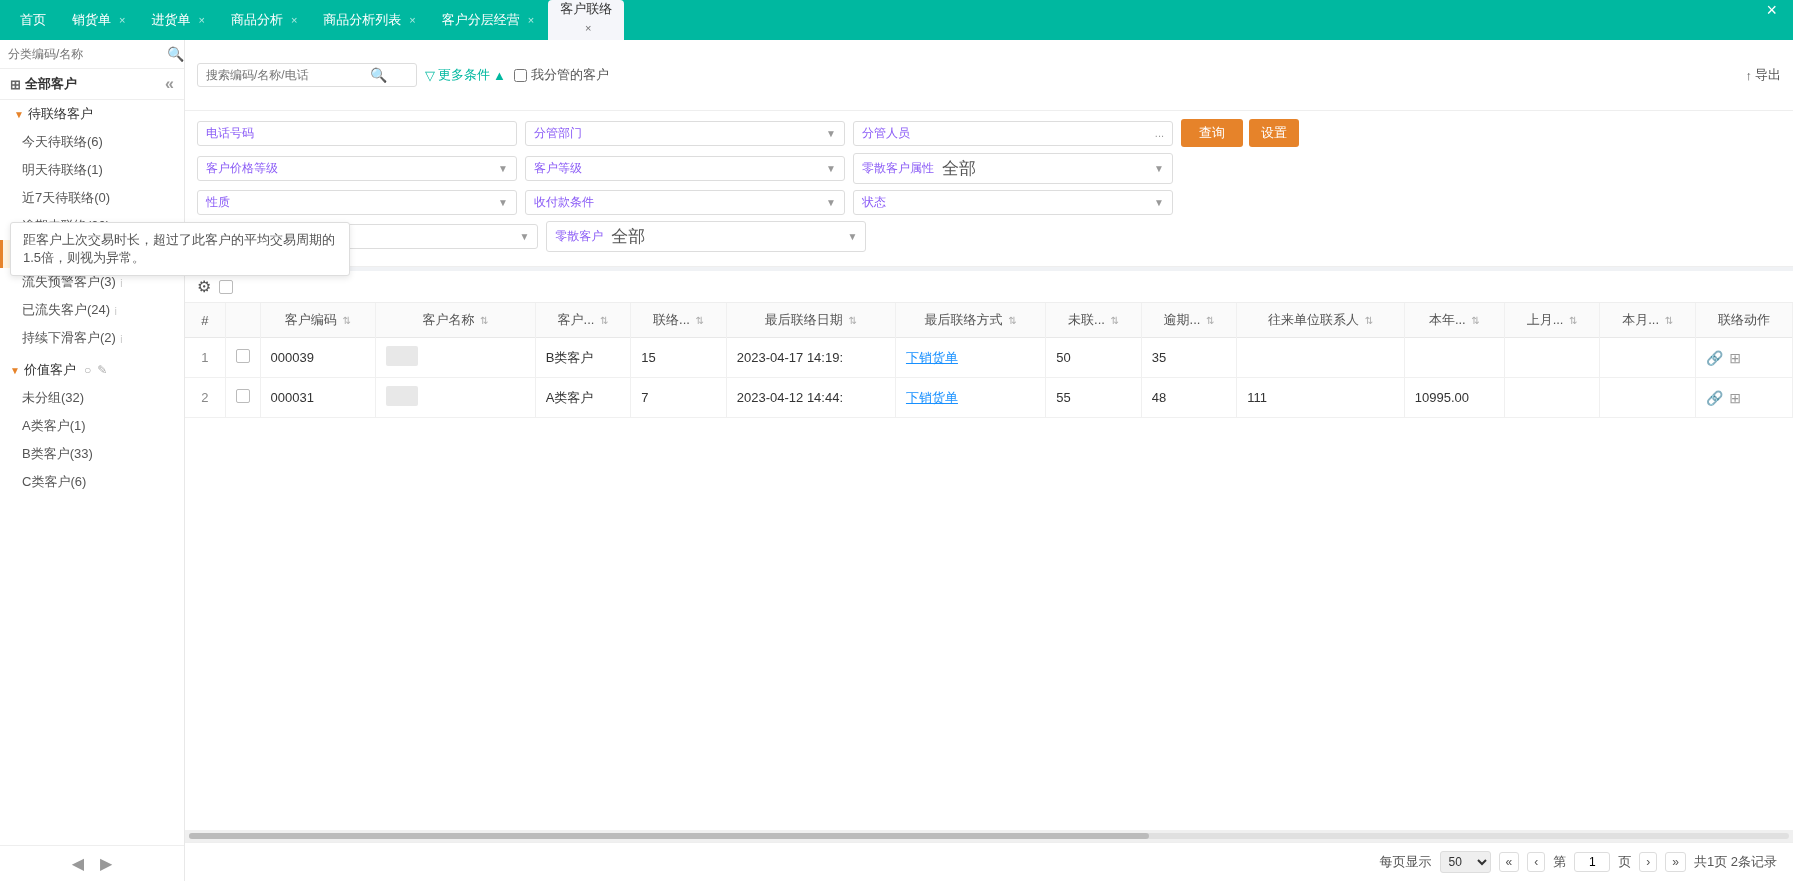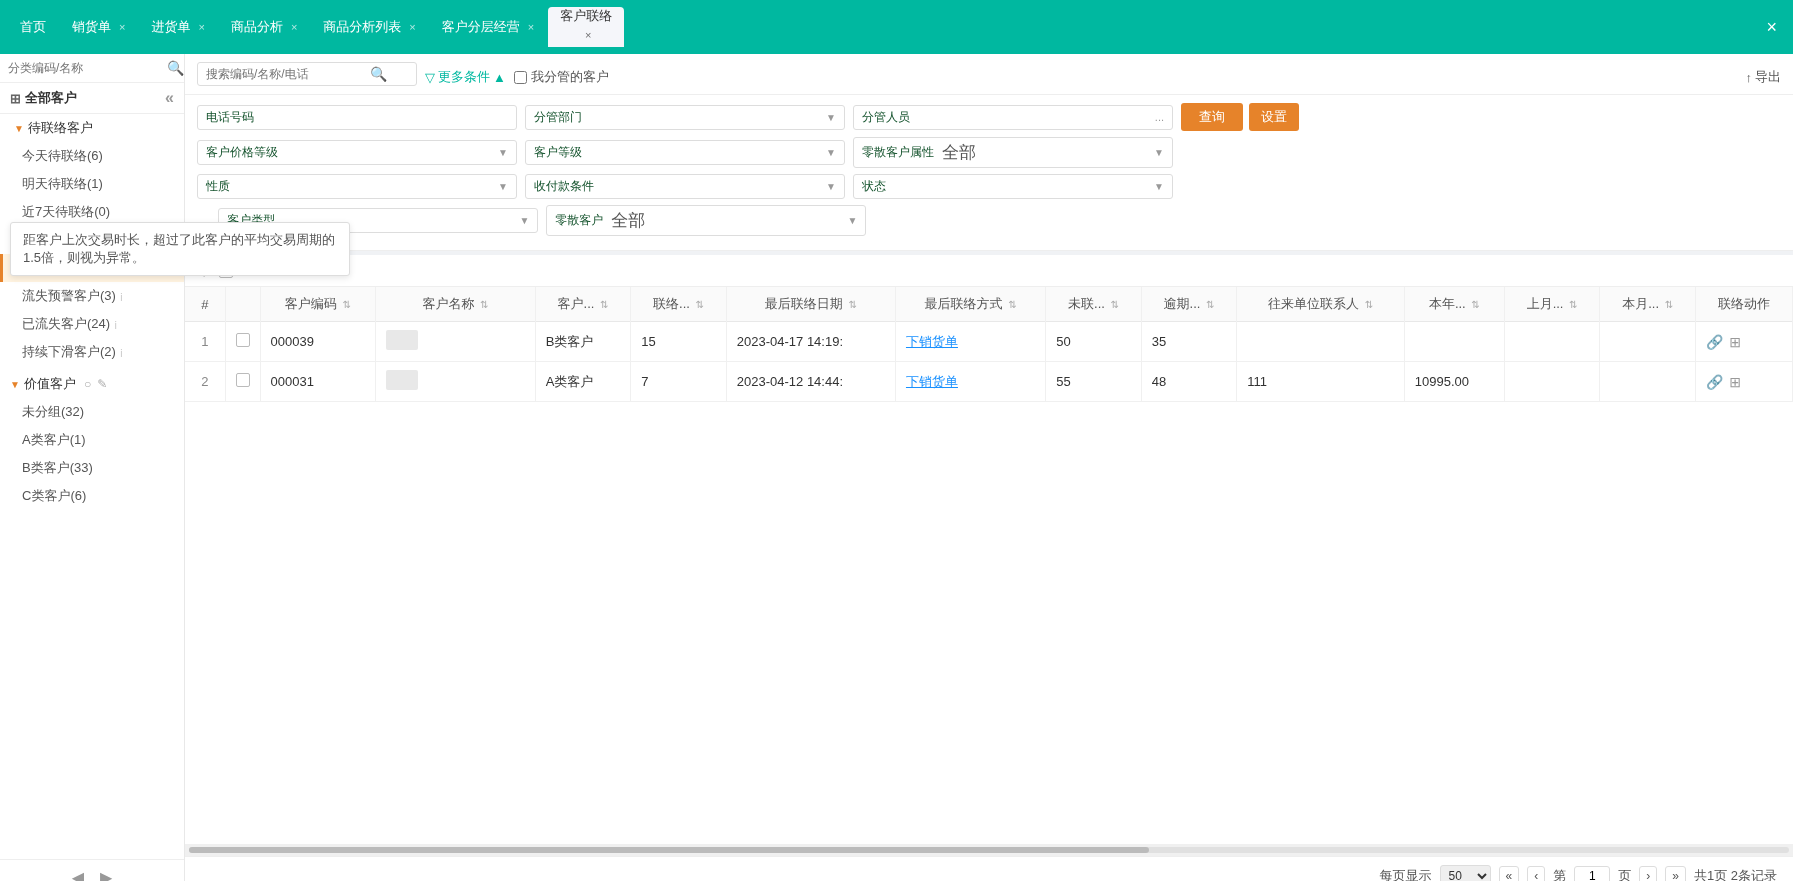--- a/index.html
+++ b/index.html
@@ -1,20 +1,20 @@
 <!DOCTYPE html>
 <html><head>
   <meta charset="utf-8">
   <style>
     * { box-sizing: border-box; margin: 0; padding: 0; font-family: 'Microsoft YaHei', Arial, sans-serif; font-size: 13px; }
     body { background: #f0f2f5; overflow: hidden; width: 1793px; height: 881px; }
 
     
     .top-nav {
-      display: flex; align-items: center; background: #00b8a0; height: 54px;
+      display: flex; background: #00b8a0; height: 40px;
       padding: 0 8px; color: white; gap: 2px;
     }
     .nav-tab {
       display: flex; align-items: center; padding: 0 12px; height: 40px;
       cursor: pointer; font-size: 13px; color: white; gap: 4px; white-space: nowrap;
     }
     .nav-tab.active { background: #f5f6fa; color: #333; border-radius: 4px 4px 0 0; flex-direction: column; }
     .nav-tab .close-x { font-size: 11px; opacity: 0.7; margin-left: 4px; }
     .nav-spacer { flex: 1; }
     .nav-close-btn { color: white; font-size: 18px; cursor: pointer; padding: 0 8px; }
@@ -57,22 +57,22 @@
     .sidebar-item.active { background: #fff3e0; color: #e6832a; font-weight: bold; border-left: 3px solid #e6832a; }
 
     .sidebar-group2-header {
       display: flex; align-items: center; padding: 5px 10px 5px 10px;
       font-size: 13px; color: #333; cursor: pointer; gap: 4px; margin-top: 4px;
     }
     .sidebar-group2-header .arrow { color: #e6832a; font-size: 10px; }
 
     
     .filter-bar {
-      background: white; padding: 8px 12px; border-bottom: 1px solid #eee;
-      display: flex; align-items: flex-end; gap: 8px;
+      background: white; padding: 23px 12px; border-bottom: 1px solid #eee;
+      display: flex; align-items: center; gap: 8px;
     }
     .filter-search-box {
       display: flex; align-items: center; border: 1px solid #ddd; border-radius: 3px;
       padding: 3px 8px; gap: 4px; width: 220px;
     }
     .filter-search-box input { border: none; outline: none; font-size: 12px; width: 160px; }
     .filter-search-box .search-icon { color: #00b8a0; font-size: 14px; }
     .more-filters-btn {
       display: flex; align-items: center; gap: 3px; color: #00b8a0; cursor: pointer;
       font-size: 12px; border: none; background: none;
@@ -83,21 +83,21 @@
 
     
     .advanced-filters {
       background: white; padding: 8px 12px; border-bottom: 1px solid #eee;
     }
     .filter-row { display: flex; align-items: center; gap: 8px; margin-bottom: 6px; }
     .filter-item {
       display: flex; align-items: center; border: 1px solid #ddd; border-radius: 3px;
       padding: 3px 8px; gap: 4px; min-width: 180px; background: white;
     }
-    .filter-item label { font-size: 12px; color: #14532d; white-space: nowrap; }
+    .filter-item label { font-size: 12px; color: #8b5cf6; white-space: nowrap; }
     .filter-item .down-arrow { margin-left: auto; color: #999; font-size: 10px; }
     .filter-item-wide { min-width: 320px; }
     .filter-item-text { font-size: 17px; color: #555; }
     .filter-buttons { display: flex; gap: 6px; align-items: center; }
     .btn-query {
       background: #e6832a; color: white; border: none; border-radius: 3px;
       padding: 5px 18px; cursor: pointer; font-size: 13px;
     }
     .btn-settings {
       background: #e6832a; color: white; border: none; border-radius: 3px;

